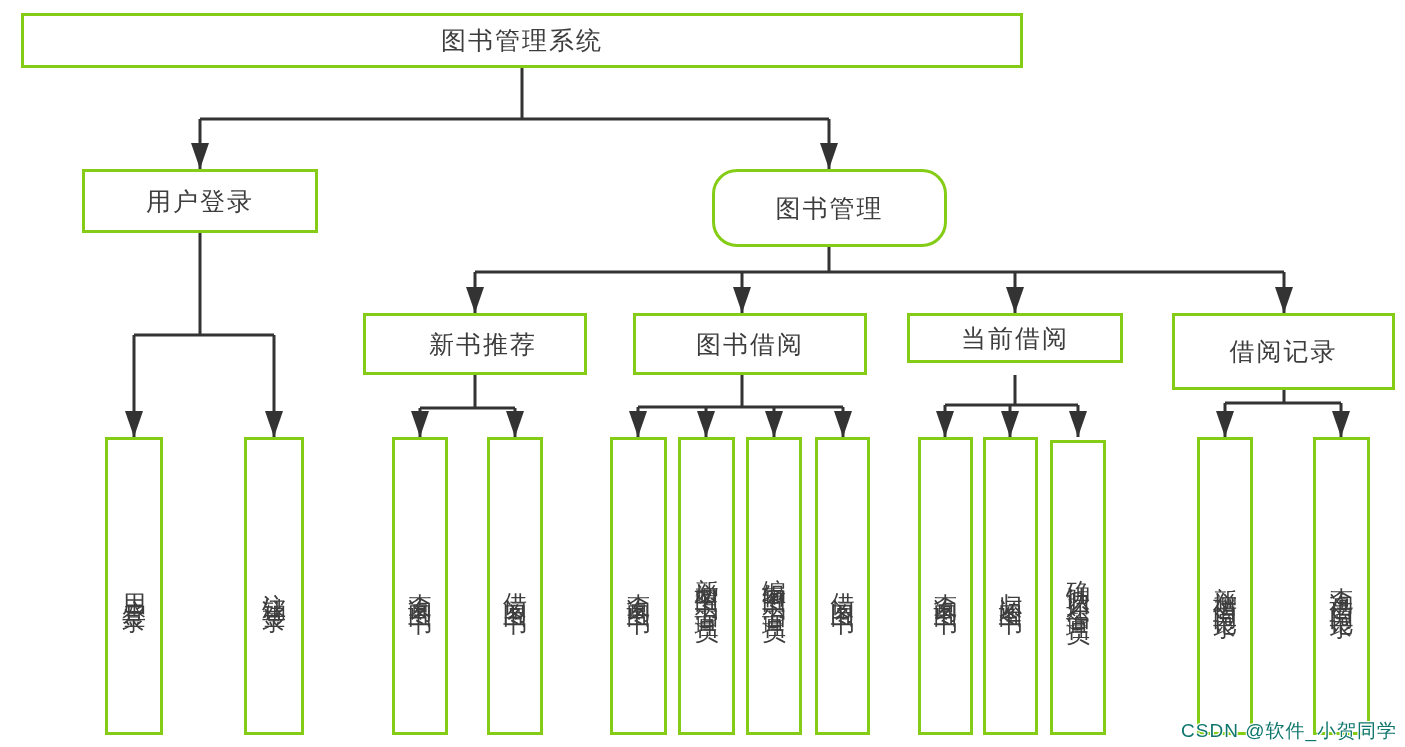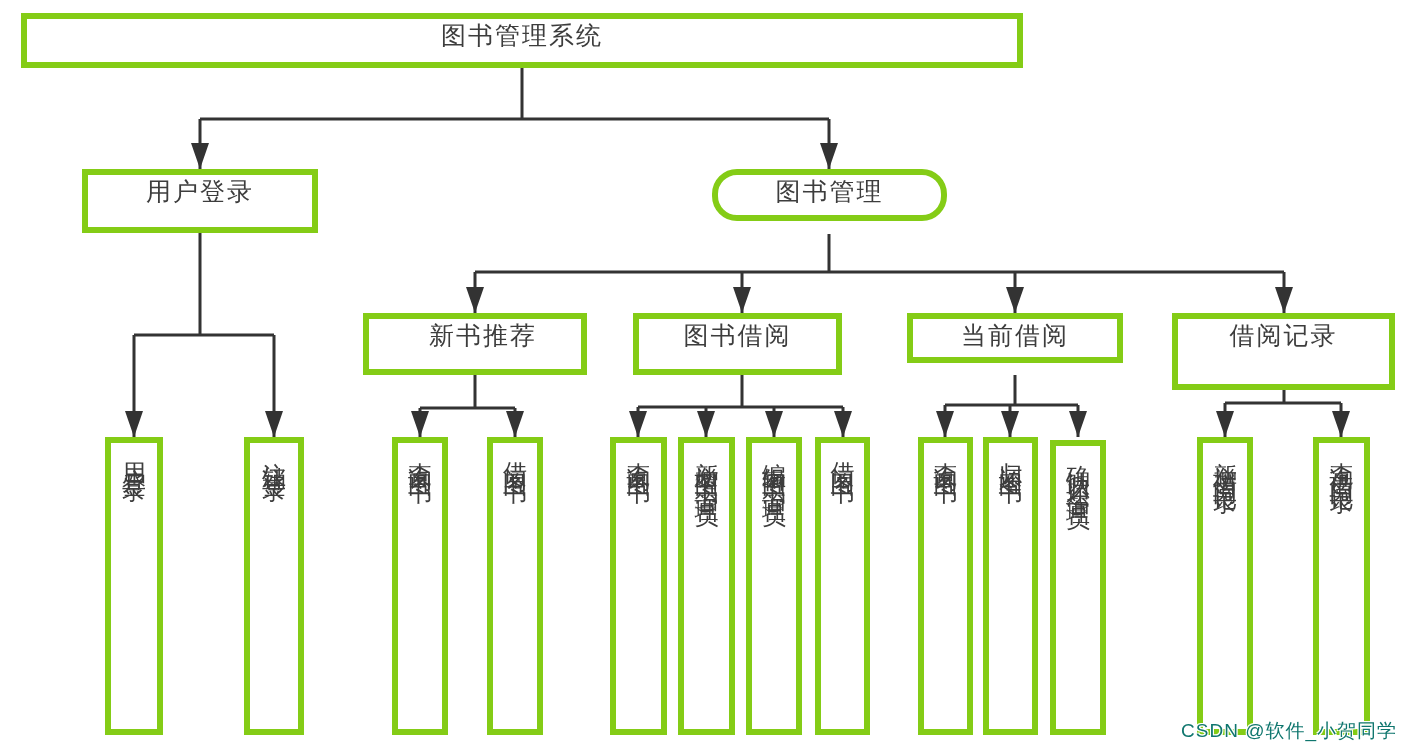--- a/index.html
+++ b/index.html
@@ -12,24 +12,24 @@
     overflow: hidden;
   }
   #connectors {
     position: absolute;
     left: 0; top: 0;
     width: 1405px; height: 747px;
   }
   .box {
     position: absolute;
     box-sizing: border-box;
-    border: 6px solid #84cc16;
+    border: 3px solid #84cc16;
     background: #ffffff;
     display: flex;
-    align-items: flex-start;
+    align-items: center;
     justify-content: center;
   }
   .box.h .lbl {
     font-size: 25px;
     letter-spacing: 2px;
     color: #3d3d3d;
     white-space: nowrap;
   }
   .box.v .lbl {
     writing-mode: vertical-rl;
@@ -86,28 +86,28 @@
     </g>
   </svg>
 
   <div class="box h" style="left:21px; top:13px; width:1002px; height:55px;">
     <span class="lbl">图书管理系统</span>
   </div>
 
   <div class="box h" style="left:82px; top:169px; width:236px; height:64px;">
     <span class="lbl">用户登录</span>
   </div>
-  <div class="box h" style="left:712px; top:169px; width:235px; height:52px;border-radius:25px;">
+  <div class="box h" style="left:712px; top:169px; width:235px; height:78px;border-radius:25px;">
     <span class="lbl">图书管理</span>
   </div>
 
   <div class="box h" style="left:363px; top:313px; width:224px; height:62px;padding-left:16px;">
     <span class="lbl">新书推荐</span>
   </div>
-  <div class="box h" style="left:633px; top:313px; width:209px; height:62px;">
+  <div class="box h" style="left:633px; top:313px; width:234px; height:62px;">
     <span class="lbl">图书借阅</span>
   </div>
   <div class="box h" style="left:907px; top:313px; width:216px; height:50px;">
     <span class="lbl">当前借阅</span>
   </div>
   <div class="box h" style="left:1172px; top:313px; width:223px; height:77px;">
     <span class="lbl">借阅记录</span>
   </div>
 
   <div class="box v" style="left:105px; top:437px; width:58px; height:298px;">

